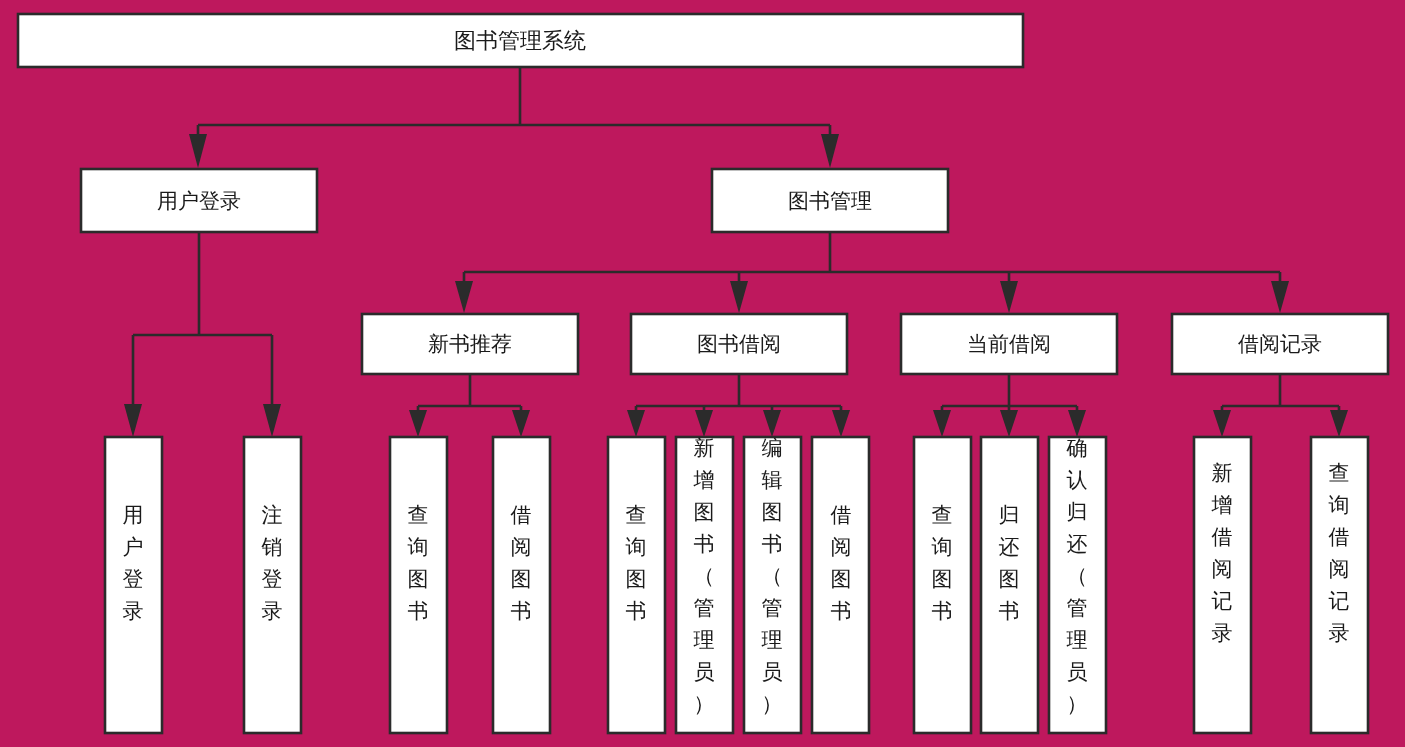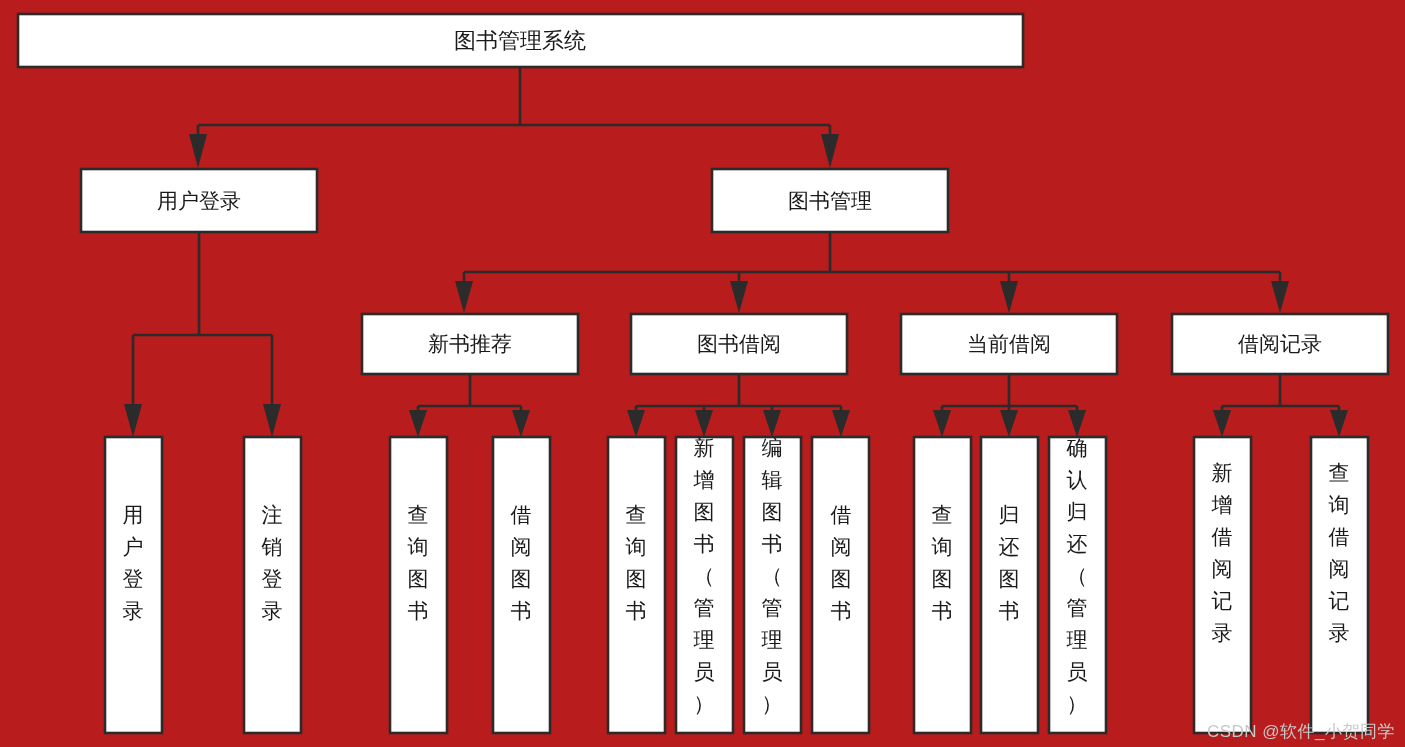--- a/index.html
+++ b/index.html
@@ -7,21 +7,21 @@
     padding: 0;
     background: #ffffff;
   }
   body {
     font-family: "Liberation Sans", "DejaVu Sans", sans-serif;
   }
   #canvas {
     position: relative;
     width: 1405px;
     height: 747px;
-    background: #b91c1c;
+    background: #be185d;
     overflow: hidden;
   }
   svg.diagram {
     position: absolute;
     left: 0;
     top: 0;
     width: 1405px;
     height: 747px;
   }
   .node-box {
@@ -230,14 +230,13 @@
       <rect class="node-box" x="1194" y="437" width="57" height="296"></rect>
       <text class="leaf-label" x="1222" y="480"><tspan x="1222" y="480">新</tspan><tspan x="1222" y="512">增</tspan><tspan x="1222" y="544">借</tspan><tspan x="1222" y="576">阅</tspan><tspan x="1222" y="608">记</tspan><tspan x="1222" y="640">录</tspan></text>
     </g>
     <g>
       <rect class="node-box" x="1311" y="437" width="57" height="296"></rect>
       <text class="leaf-label" x="1339" y="480"><tspan x="1339" y="480">查</tspan><tspan x="1339" y="512">询</tspan><tspan x="1339" y="544">借</tspan><tspan x="1339" y="576">阅</tspan><tspan x="1339" y="608">记</tspan><tspan x="1339" y="640">录</tspan></text>
     </g>
 
   </svg>
 
-  <div class="watermark">CSDN @软件_小贺同学</div>
 </div>
 
 </body></html>

